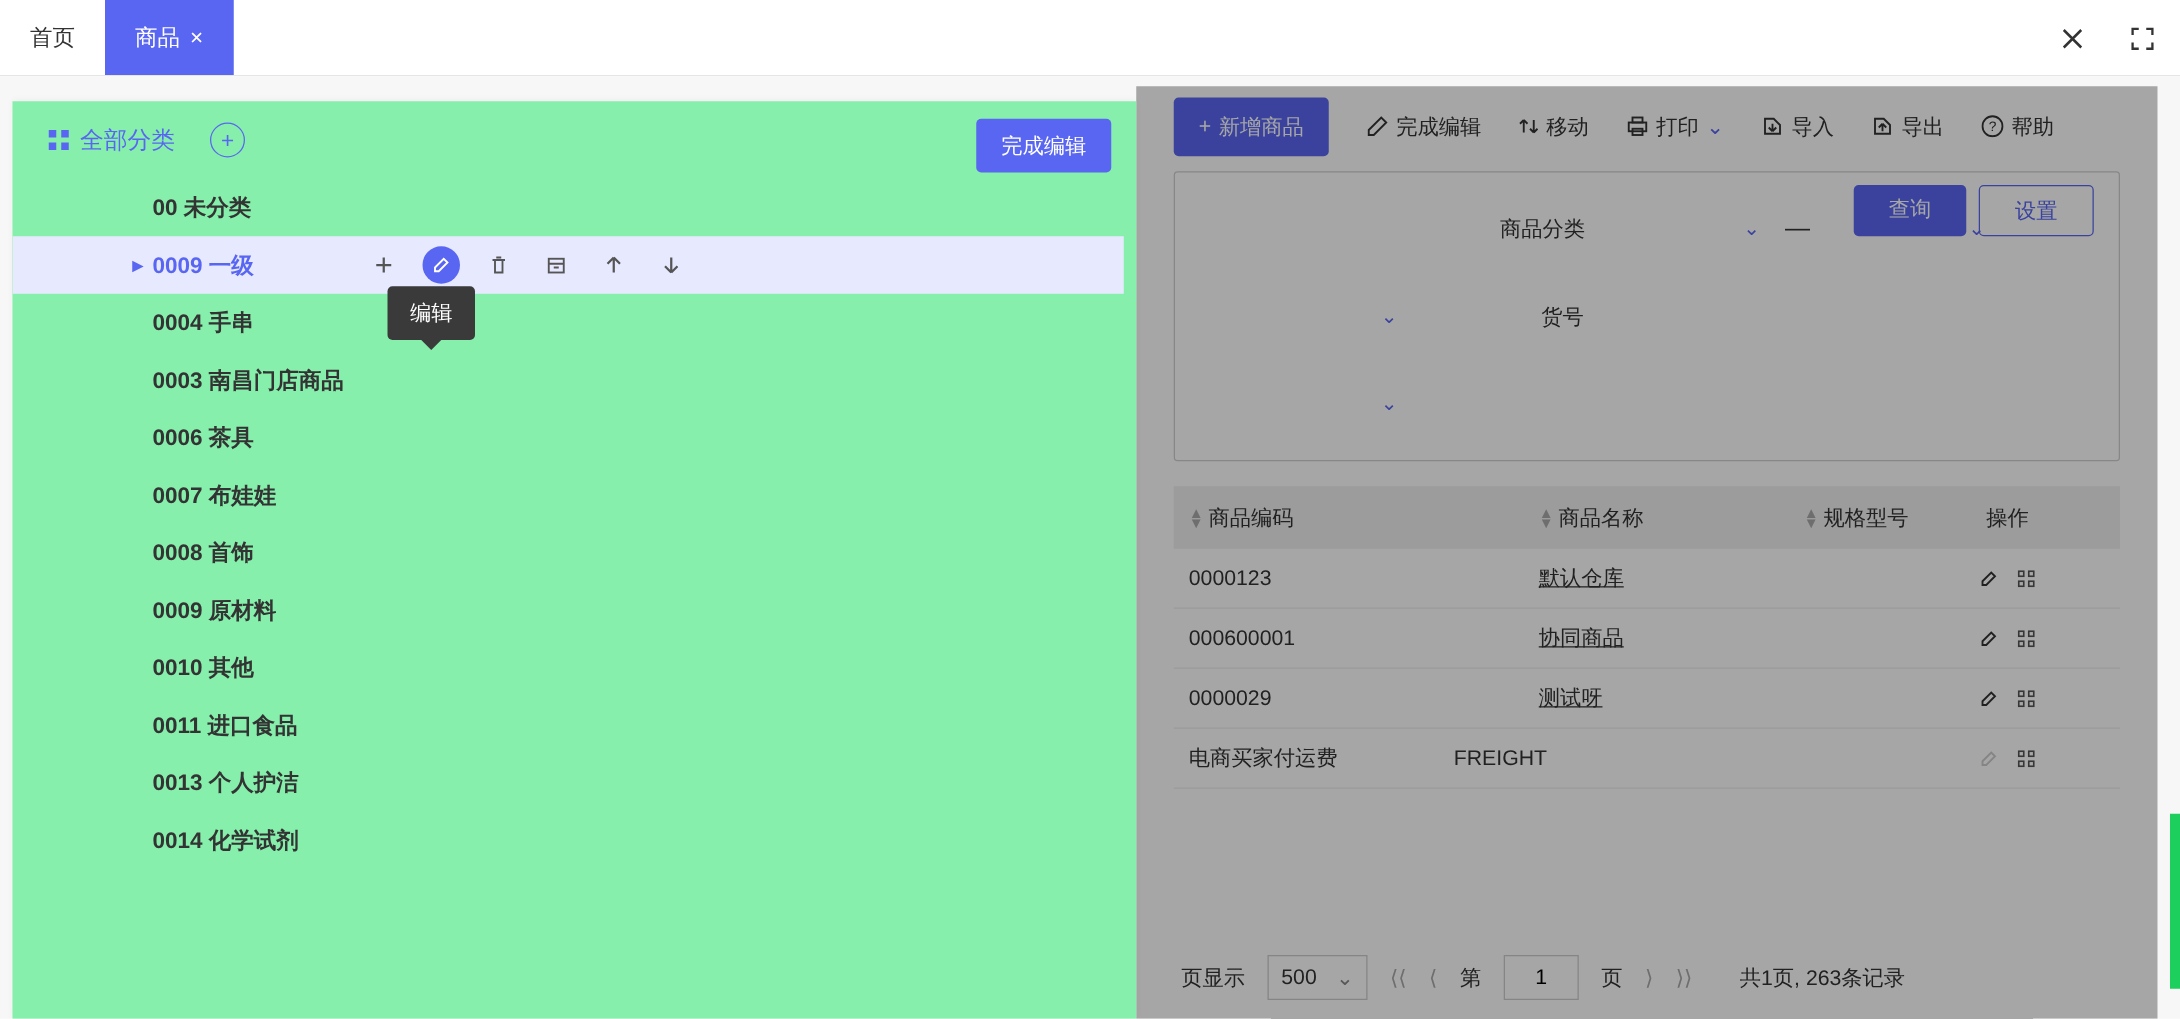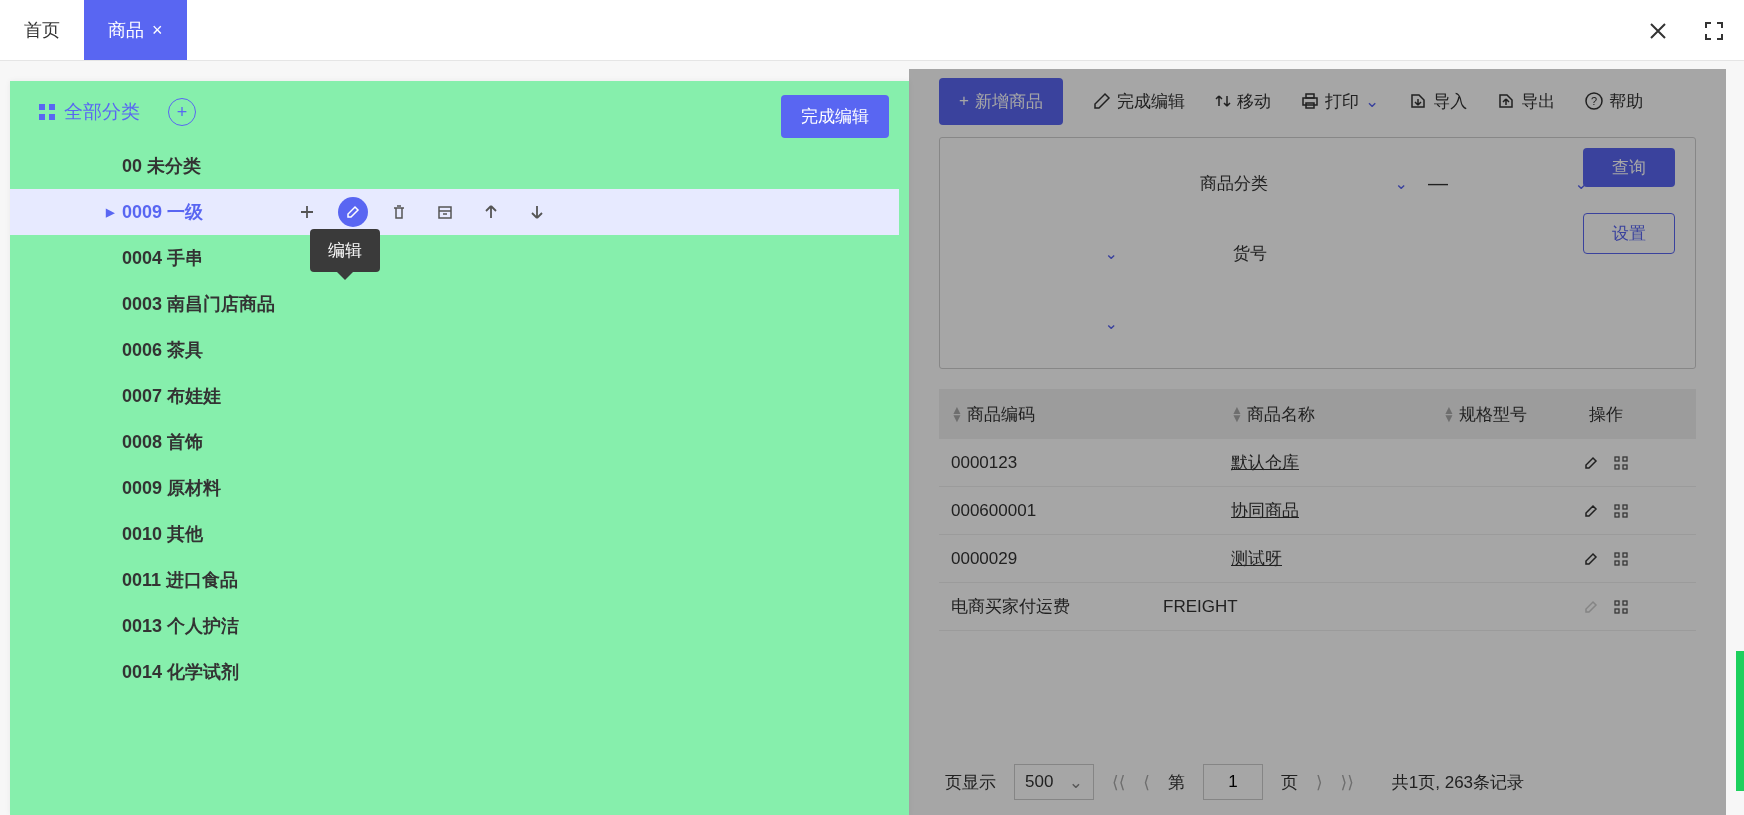--- a/index.html
+++ b/index.html
@@ -26,21 +26,21 @@
 .btn-primary { background: #5966f2; color: #fff; border-radius: 4px; padding: 12px 20px; font-size: 17px; display: inline-flex; align-items: center; gap: 6px; cursor: pointer; }
 .tool-item { display: inline-flex; align-items: center; gap: 6px; font-size: 17px; color: #333; cursor: pointer; }
 
 
 .bg-filters { border: 1px solid #d0d0d0; margin: 4px 30px; border-radius: 3px; padding: 10px 20px; position: relative; }
 .filter-row { display: flex; align-items: center; height: 70px; }
 .filter-label { font-size: 17px; color: #333; margin-right: 10px; }
 .filter-select { width: 140px; height: 36px; display: flex; align-items: center; justify-content: flex-end; padding-right: 10px; }
 .chev-down { color: #5966f2; }
 .dash { font-size: 20px; color: #333; margin: 0 10px; }
-.filter-btns { position: absolute; right: 20px; top: 10px; display: flex; flex-direction: column; gap: 26px; }
+.filter-btns { position: absolute; right: 20px; top: 10px; display: flex; gap: 10px; }
 .btn-query { background: #5966f2; color: #fff; padding: 8px 28px; border-radius: 4px; font-size: 17px; cursor: pointer; text-align: center; }
 .btn-setting { border: 1px solid #5966f2; color: #5966f2; padding: 8px 28px; border-radius: 4px; font-size: 17px; cursor: pointer; text-align: center; }
 
 
 .bg-table { margin: 20px 30px 0; }
 .table-header { display: flex; background: #f0f0f0; height: 50px; align-items: center; font-size: 17px; color: #333; font-weight: 500; }
 .th, .td { padding: 0 12px; display: flex; align-items: center; height: 100%; }
 .th-sort { color: #aaa; margin-right: 4px; font-size: 12px; line-height: 8px; }
 .table-row { display: flex; height: 48px; align-items: center; font-size: 17px; color: #333; border-bottom: 1px solid #eee; }
 .link-underline { text-decoration: underline; cursor: pointer; }

